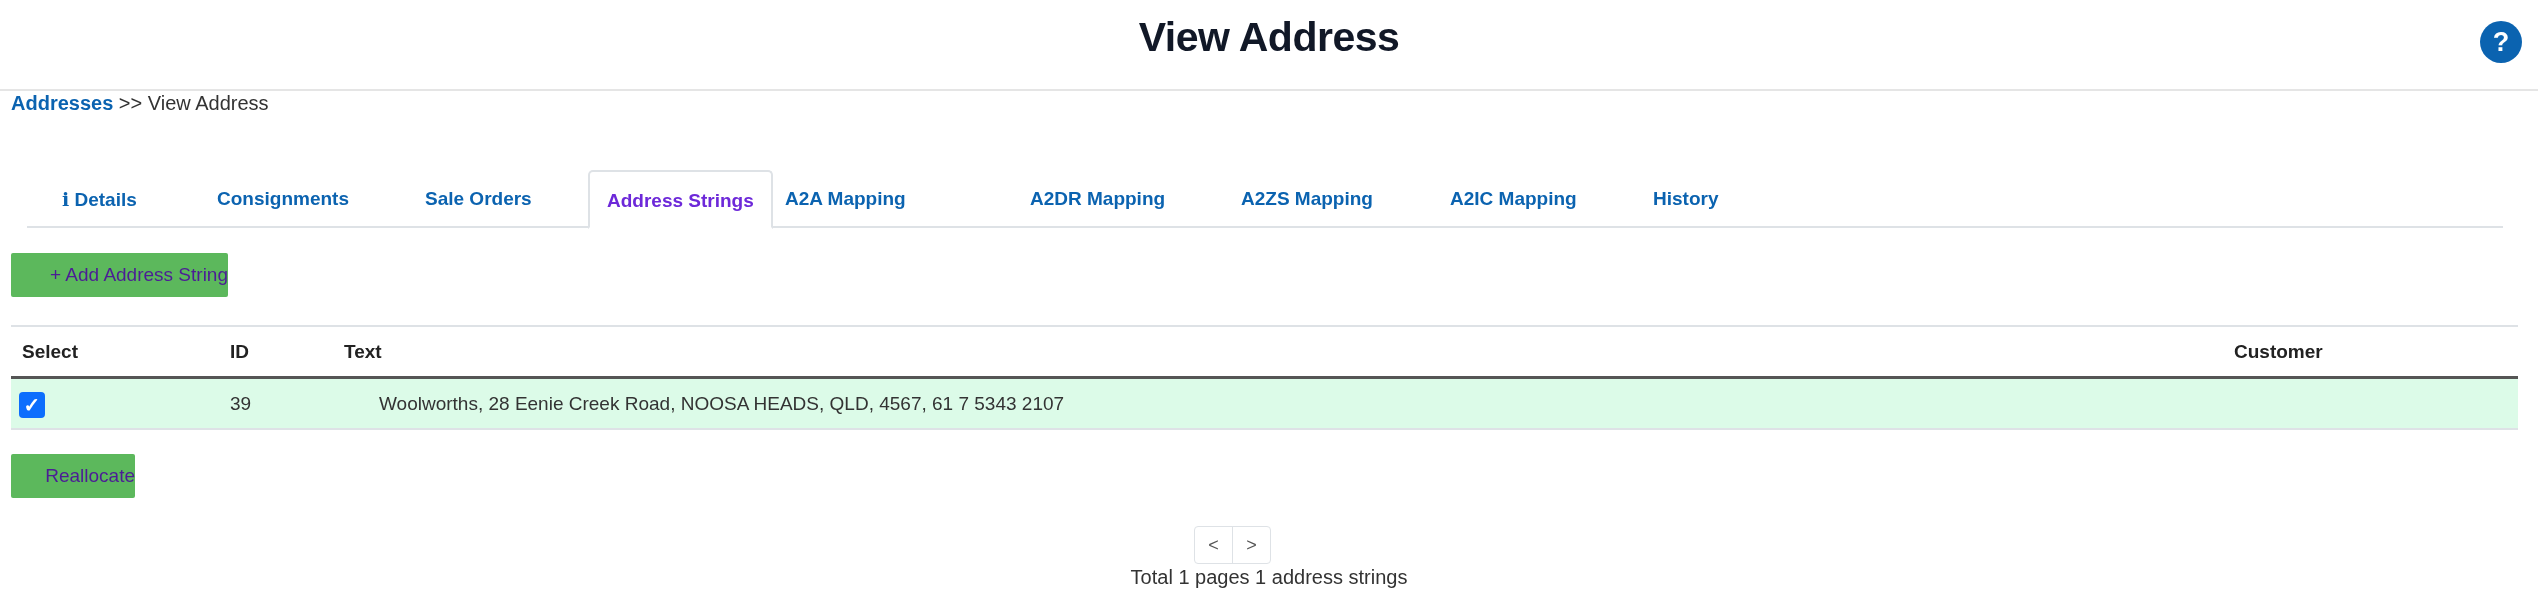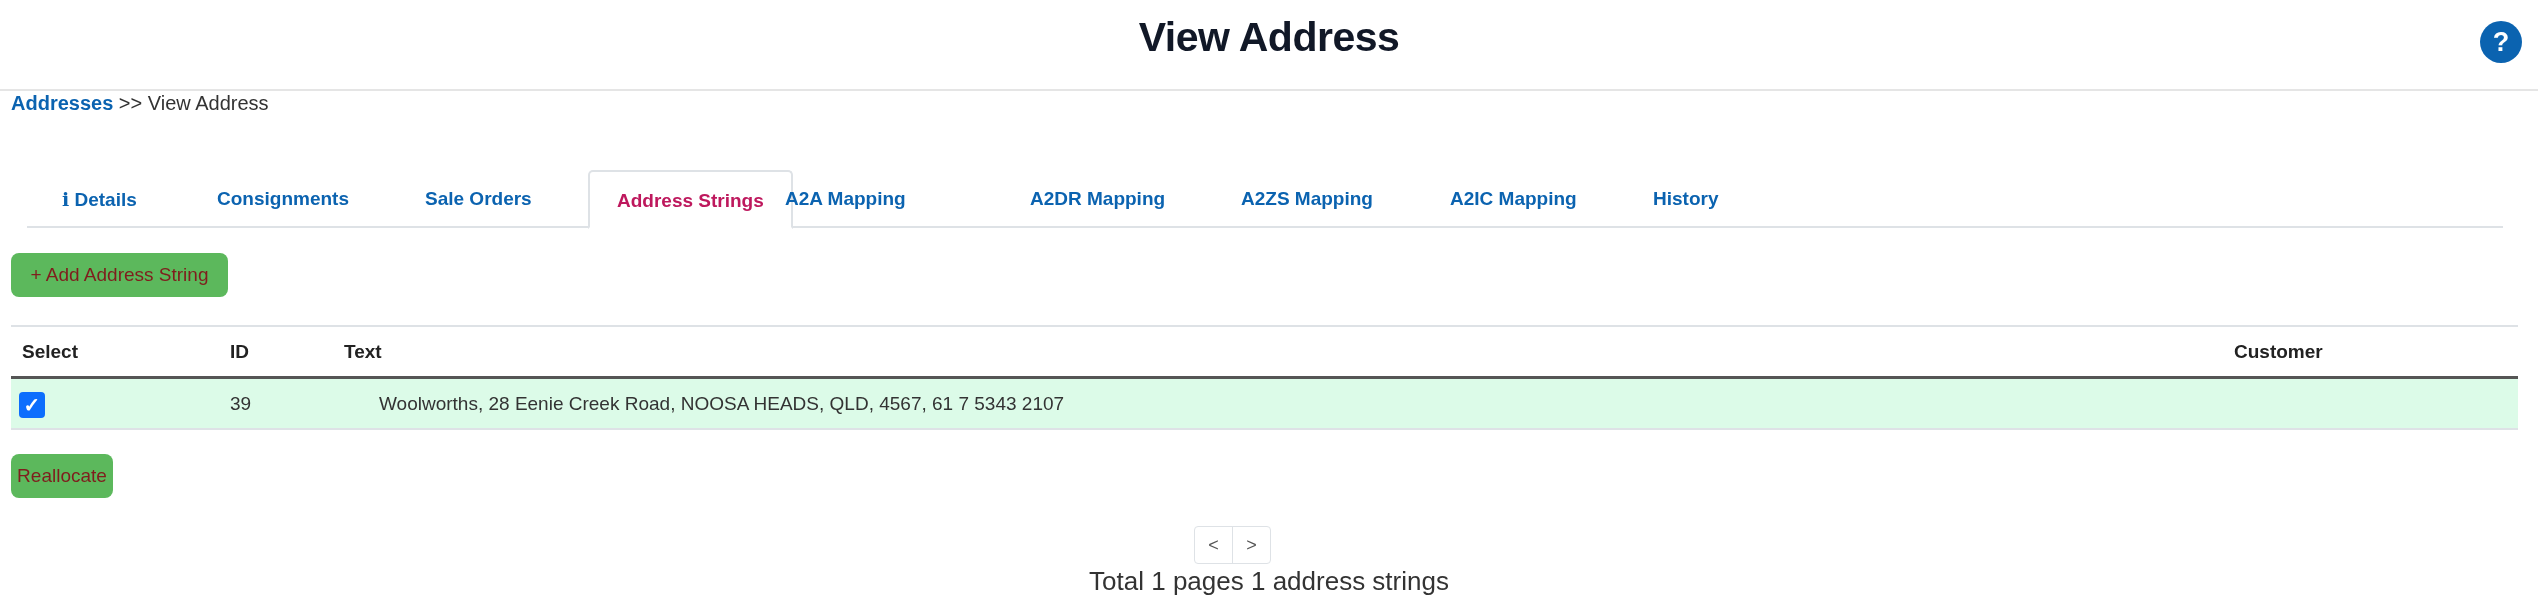--- a/index.html
+++ b/index.html
@@ -5,34 +5,34 @@
   html, body { margin:0; padding:0; background:#fff; }
   body { width:2538px; height:604px; position:relative; overflow:hidden;
          font-family:"Liberation Sans", sans-serif; color:#333; }
   .header { position:absolute; left:0; top:0; width:2538px; height:89px; border-bottom:2px solid #e5e5e5; }
   .page-title { position:absolute; left:0; right:0; top:14px; text-align:center; font-size:41px; font-weight:bold; color:#111827; letter-spacing:-0.5px; }
   .help-btn { position:absolute; left:2480px; top:21px; width:42px; height:42px; border-radius:50%; background:#0b63b0; color:#fff; font-weight:bold; font-size:27px; text-align:center; line-height:42px; cursor:pointer; }
   .breadcrumb { position:absolute; left:11px; top:92px; font-size:20px; color:#333; }
   .breadcrumb a { color:#0b63b0; font-weight:bold; text-decoration:none; }
   .tabs { position:absolute; left:27px; top:170px; width:2476px; height:56px; border-bottom:2px solid #dee2e6; }
   .tab { position:absolute; top:0; height:56px; line-height:58px; font-size:19px; font-weight:bold; color:#0b63b0; cursor:pointer; white-space:nowrap; }
-  .tab.active { background:#fff; border:2px solid #dee2e6; border-bottom:2px solid #fff; border-radius:5px 5px 0 0; color:#be185d; padding:0 27px; height:55px; top:0; }
-  .btn-green { position:absolute; background:#5cb85c; color:#7f1d1d; border-radius:8px; font-size:19px; text-align:center; cursor:pointer; }
+  .tab.active { background:#fff; border:2px solid #dee2e6; border-bottom:2px solid #fff; border-radius:5px 5px 0 0; color:#6d28d9; padding:0 17px; height:55px; top:0; }
+  .btn-green { position:absolute; background:#5cb85c; color:#4c1d95; border-radius:2px; font-size:19px; text-align:right; cursor:pointer; }
   .add-btn { left:11px; top:253px; width:217px; height:44px; line-height:44px; }
   .table { position:absolute; left:11px; top:325px; width:2507px; }
   .thead { height:49px; border-top:2px solid #dee2e6; border-bottom:3px solid #555; position:relative; }
   .th { position:absolute; top:14px; font-size:19px; font-weight:bold; color:#222; }
   .row { height:49px; background:#dcfbe8; border-bottom:2px solid #dee2e6; position:relative; }
   .td { position:absolute; top:14px; font-size:19px; color:#333; }
   .chk { position:absolute; left:8px; top:13px; width:26px; height:26px; background:#0d6efd; border-radius:4px; color:#fff; text-align:center; line-height:26px; font-size:20px; font-weight:bold; cursor:pointer; }
-  .realloc-btn { left:11px; top:454px; width:102px; height:44px; line-height:44px; }
+  .realloc-btn { left:11px; top:454px; width:124px; height:44px; line-height:44px; }
   .pager { position:absolute; left:1194px; top:526px; width:75px; height:36px; border:1px solid #dee2e6; border-radius:4px; display:flex; }
   .pager span { flex:1; text-align:center; line-height:36px; font-size:18px; color:#555; cursor:pointer; }
   .pager span + span { border-left:1px solid #dee2e6; }
-  .total { position:absolute; left:0; width:2538px; top:566px; text-align:center; font-size:26px; color:#333; }
+  .total { position:absolute; left:0; width:2538px; top:566px; text-align:center; font-size:20px; color:#333; }
 </style>
 </head>
 <body>
 
 <div class="header">
   <div class="page-title">View Address</div>
   <div class="help-btn">?</div>
 </div>
 
 <div class="breadcrumb">

